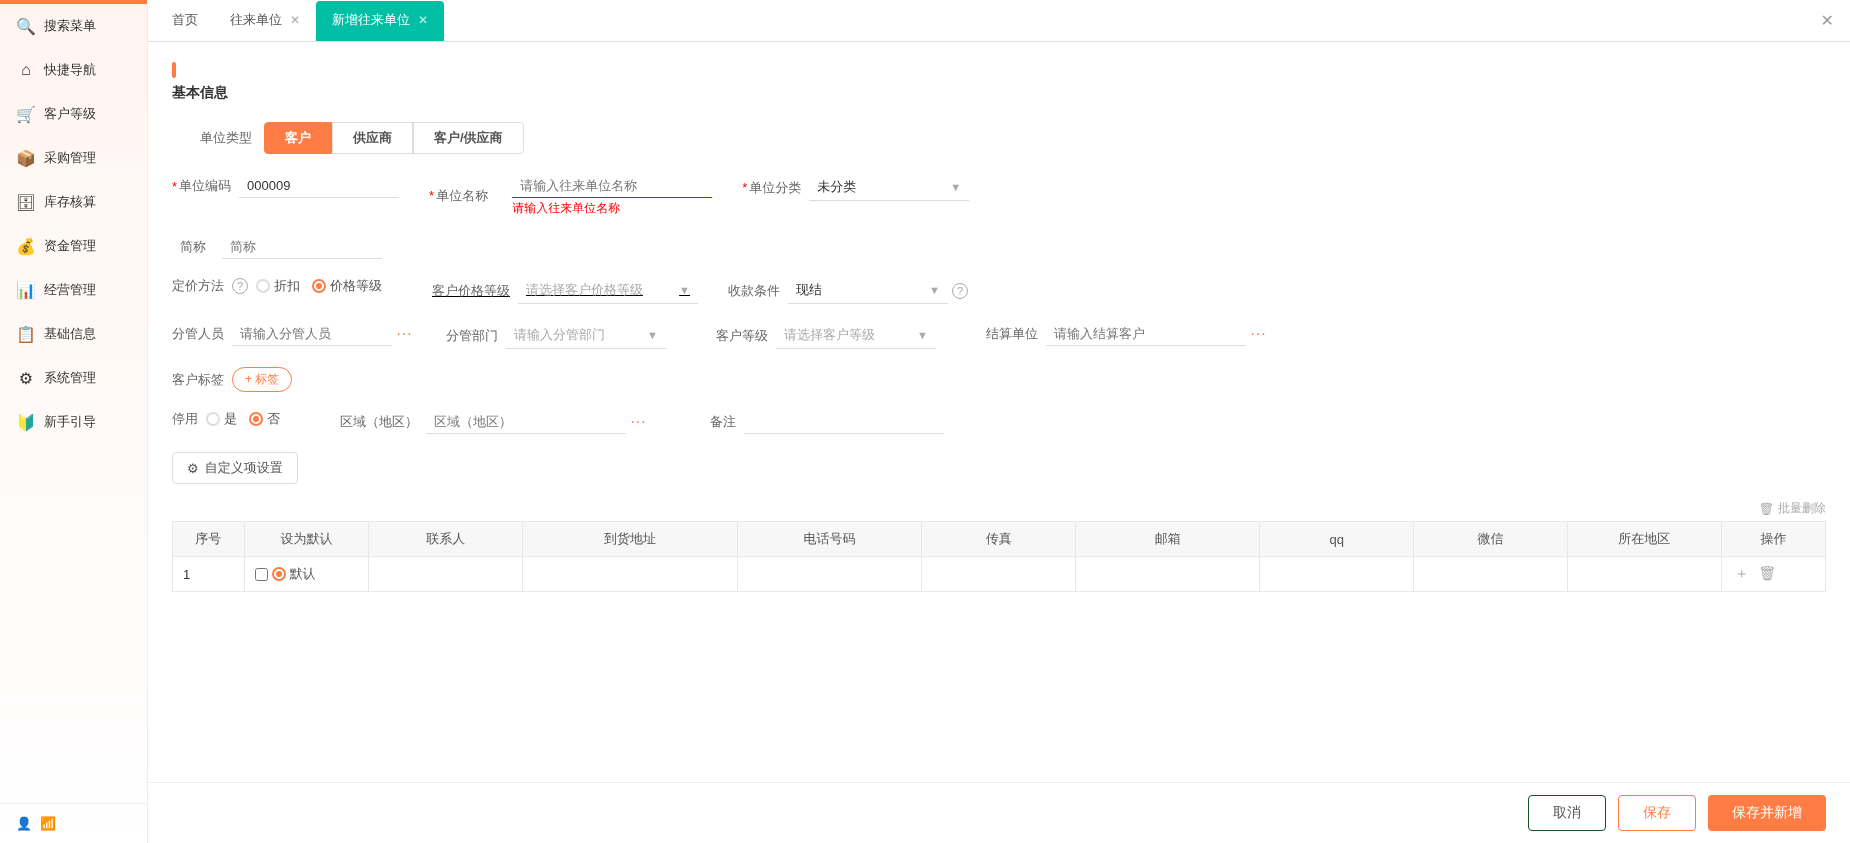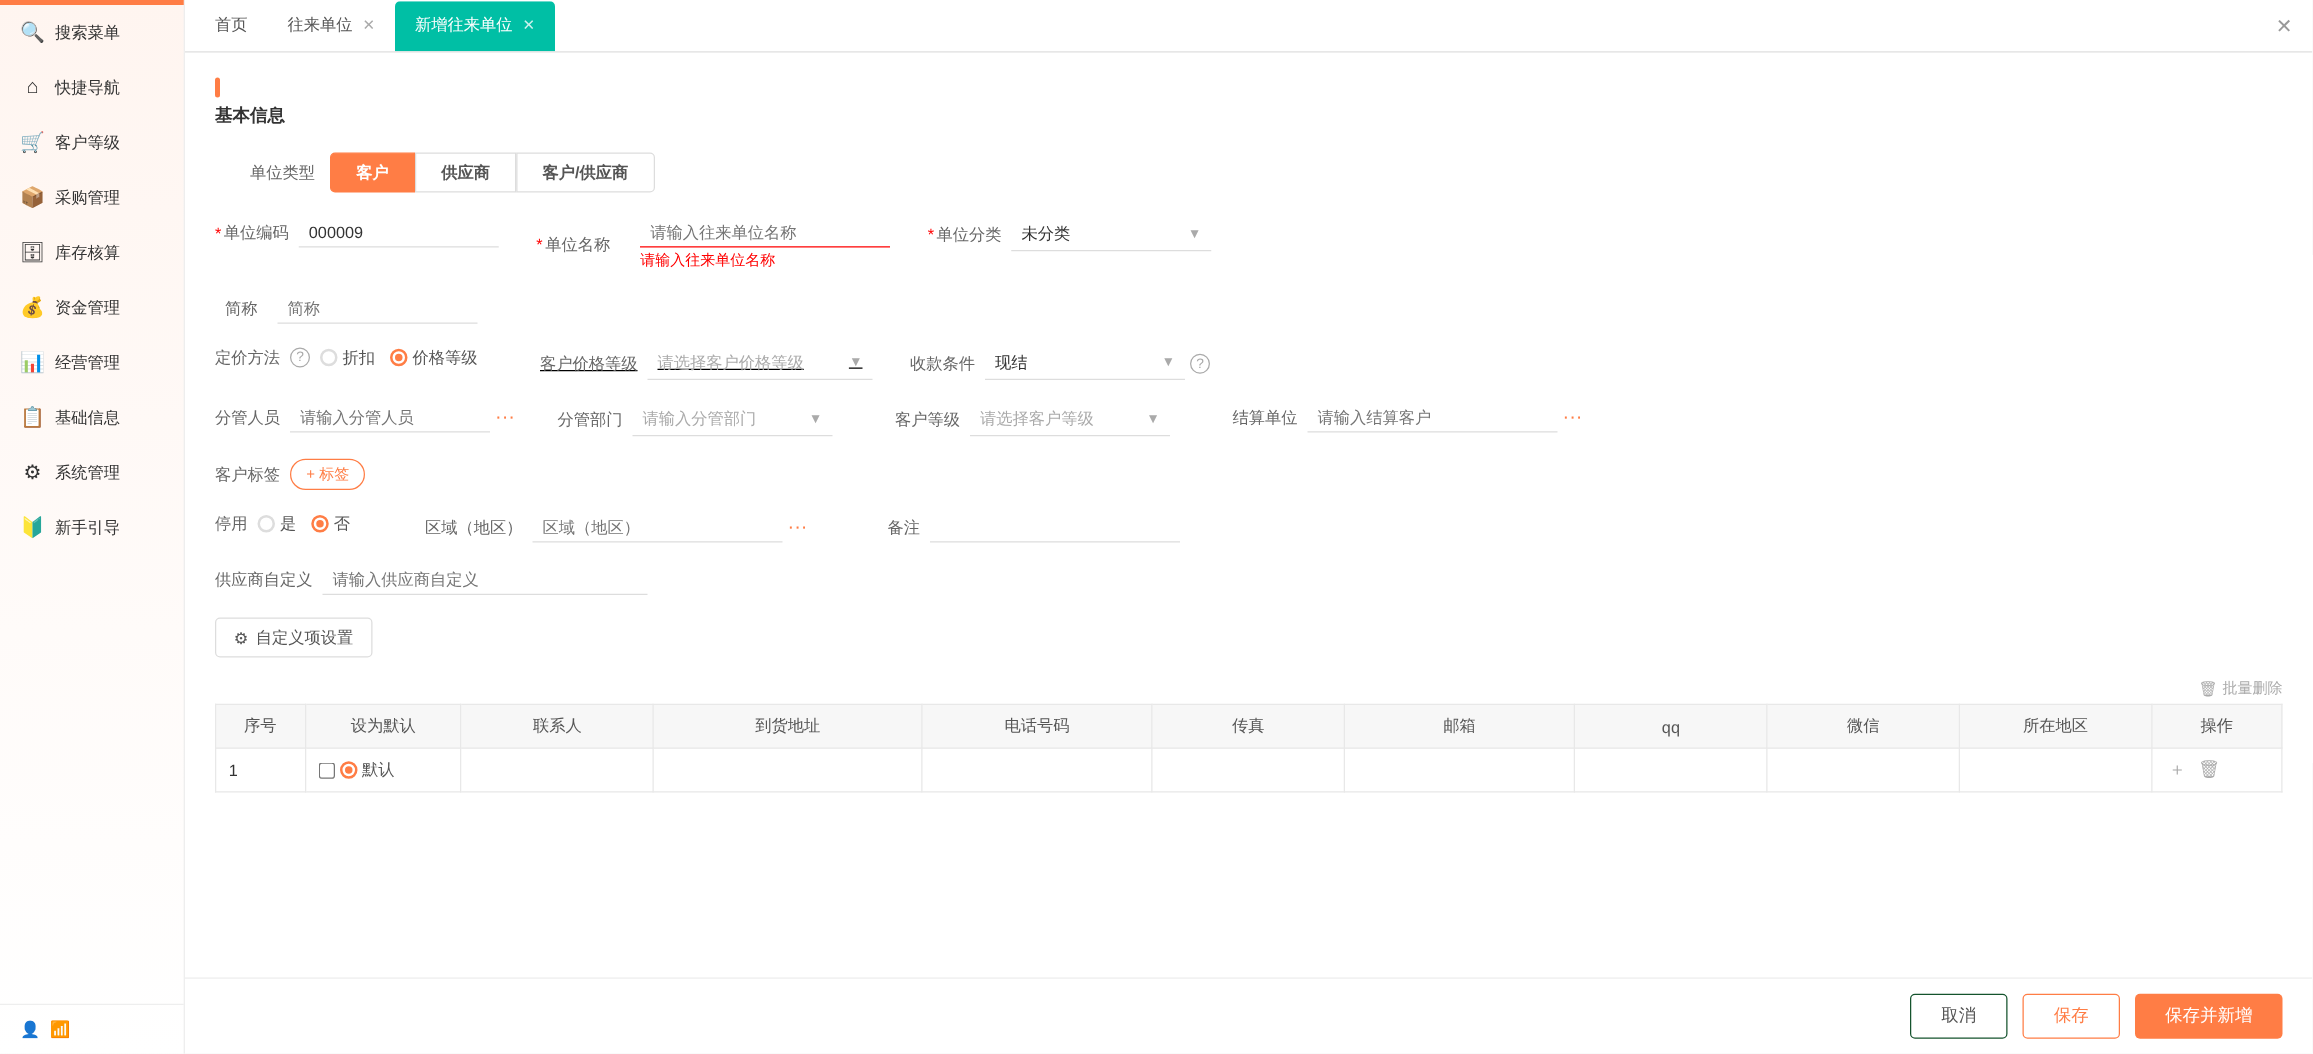--- a/index.html
+++ b/index.html
@@ -561,26 +561,20 @@
         <span class="field-label">区域（地区）</span>
         <input class="field-input wide" type="text" placeholder="区域（地区）" style="">
         <span class="more-btn">···</span>
       </div>
       <div class="form-field" style="margin-left:30px;">
         <span class="field-label">备注</span>
         <input class="field-input wide" type="text" style="">
       </div>
     </div>
 
-    <div class="form-row">
-      <div class="form-field">
-        <span class="field-label">供应商自定义</span>
-        <input class="field-input" type="text" placeholder="请输入供应商自定义" style="width: 260px;">
-      </div>
-    </div>
 
     <button class="custom-setting-btn">
       <span>⚙</span>
       <span>自定义项设置</span>
     </button>
 
     <div class="batch-delete">
       <span>🗑</span>
       <span>批量删除</span>
     </div>

